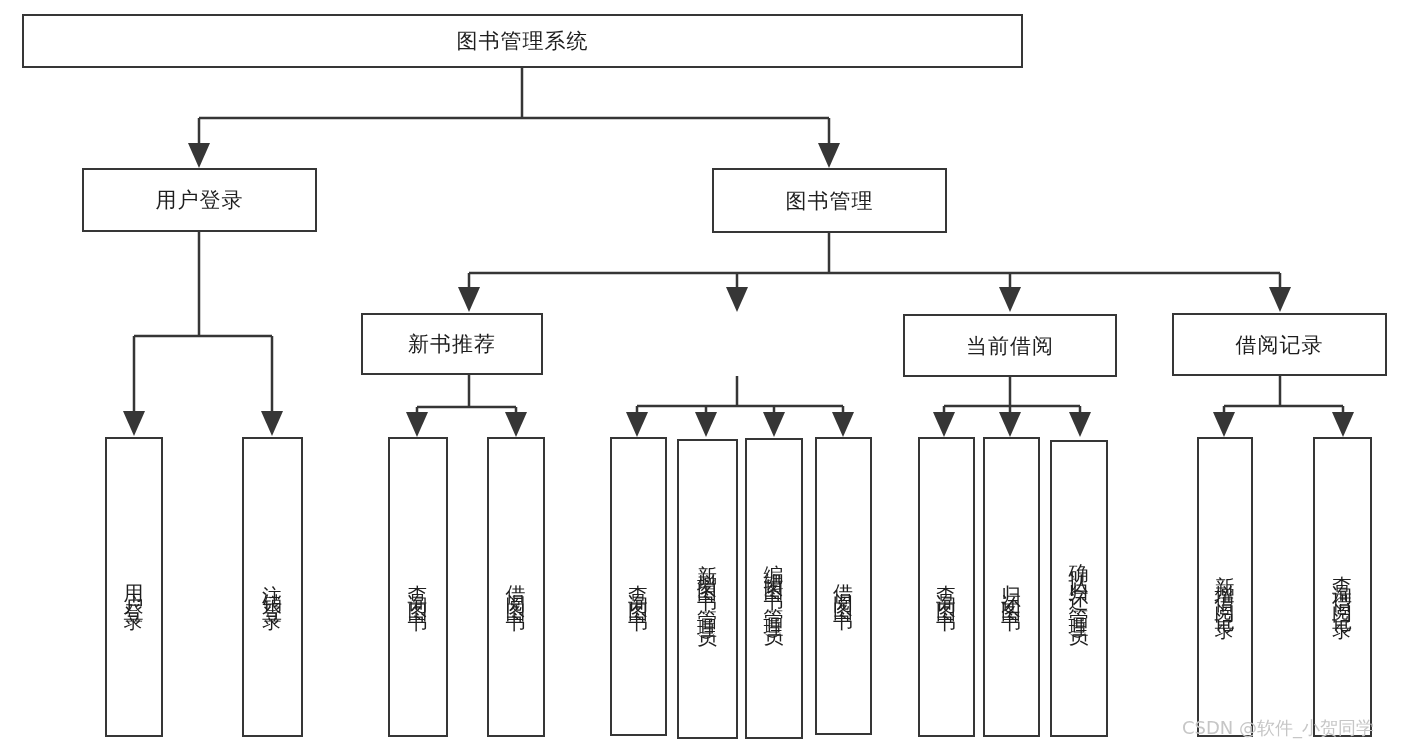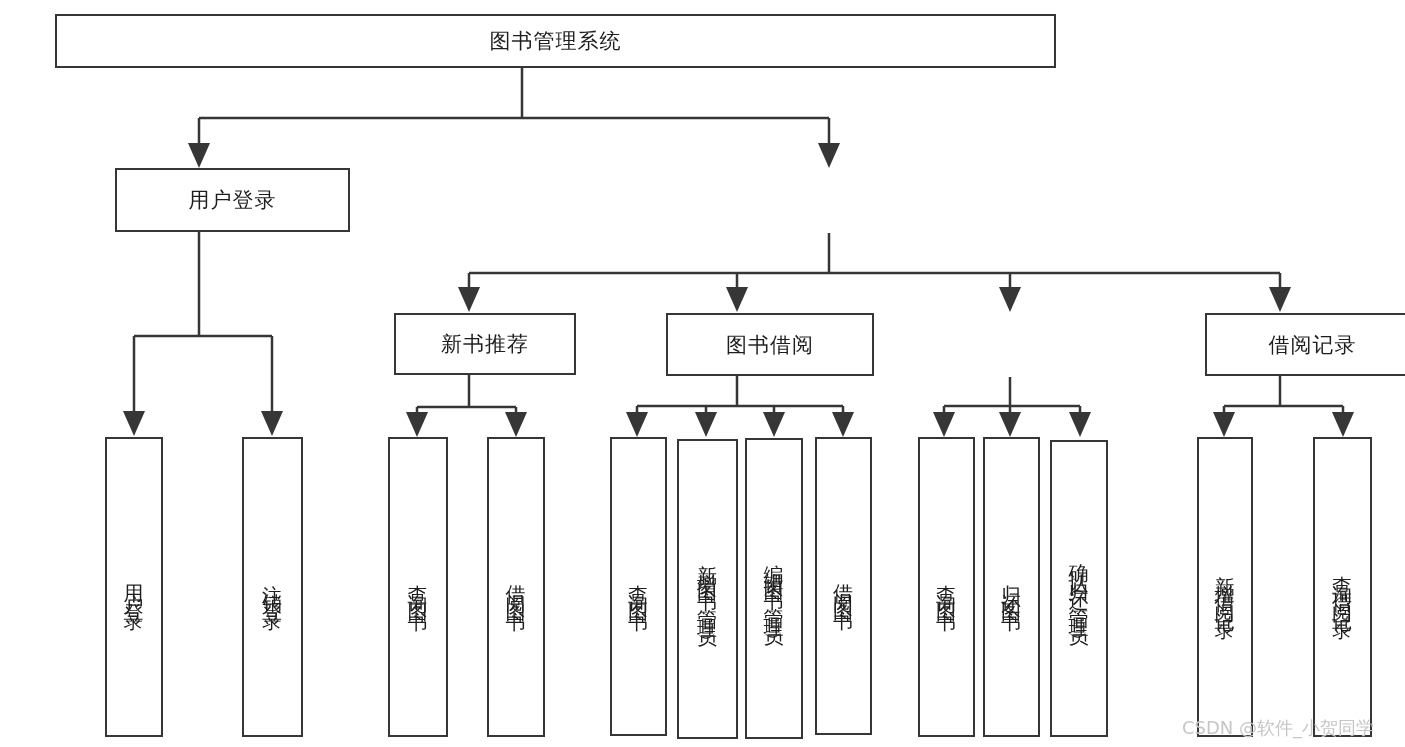--- a/index.html
+++ b/index.html
@@ -12,21 +12,21 @@
     font-family:"DejaVu Sans","Liberation Sans",sans-serif; overflow:hidden;
   }
   .edges{position:absolute;left:0;top:0;width:1405px;height:747px;}
   .edge{stroke:var(--line);stroke-width:2.5;fill:none;}
   .arrow{fill:var(--line);stroke:none;}
   .box{
     position:absolute; box-sizing:border-box; background:var(--fill);
     border:2.5px solid var(--border); color:var(--text);
     display:flex; align-items:center; justify-content:center;
   }
-  .h{font-size:21px; letter-spacing:1px;margin-left:33px;}
+  .h{font-size:21px; letter-spacing:1px;}
   .v{font-size:20px;}
   .v .vtext{
     writing-mode:vertical-rl; text-orientation:mixed;
     letter-spacing:9px; line-height:1.1;
   }
   .watermark{
     position:absolute; left:1182px; top:716px; width:220px;
     font-size:18px; color:var(--wm); white-space:nowrap; z-index:5;
   }
 </style>
@@ -71,26 +71,29 @@
     <polygon class="arrow" points="1332,412 1354,412 1343,437"></polygon>
   </svg>
 
   <div class="box h" style="left:22px;top:14px;width:1001px;height:54px">
     <span>图书管理系统</span>
   </div>
 
   <div class="box h" style="left:82px;top:168px;width:235px;height:64px">
     <span>用户登录</span>
   </div>
+  <div class="box h" style="left:712px;top:168px;width:235px;height:65px">
+    <span>图书管理</span>
+  </div>
 
   <div class="box h" style="left:361px;top:313px;width:182px;height:62px">
     <span>新书推荐</span>
   </div>
-  <div class="box h" style="left:633px;top:313px;width:208px;height:63px">
-    <span>图书借阅</span>
+  <div class="box h" style="left:903px;top:314px;width:214px;height:63px">
+    <span>当前借阅</span>
   </div>
   <div class="box h" style="left:1172px;top:313px;width:215px;height:63px">
     <span>借阅记录</span>
   </div>
 
   <div class="box v" style="left:105px;top:437px;width:58px;height:300px">
     <span class="vtext">用户登录</span>
   </div>
   <div class="box v" style="left:242px;top:437px;width:61px;height:300px">
     <span class="vtext">注销登录</span>

